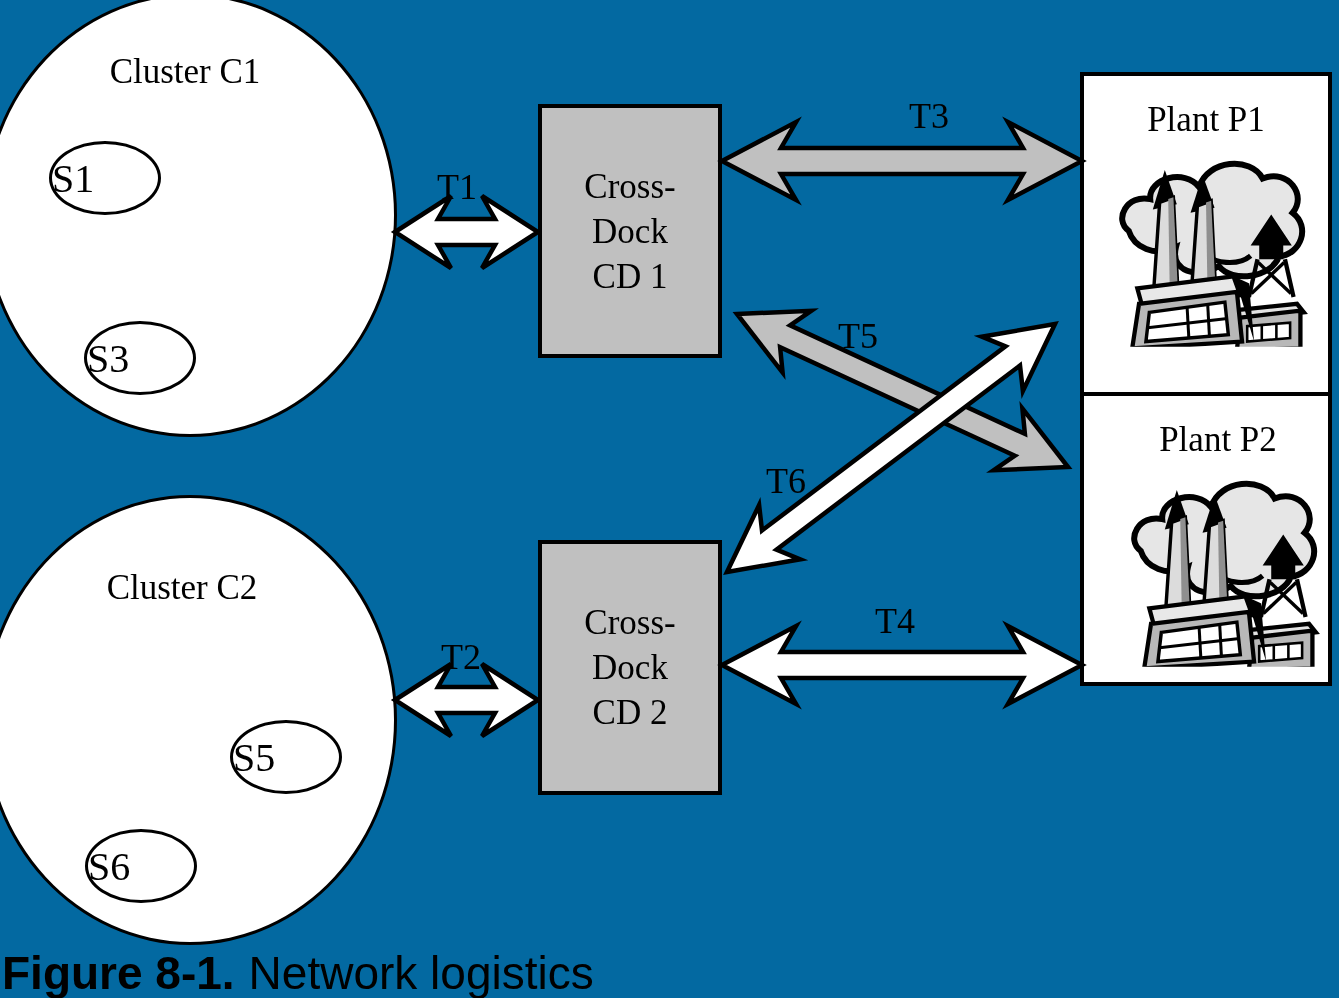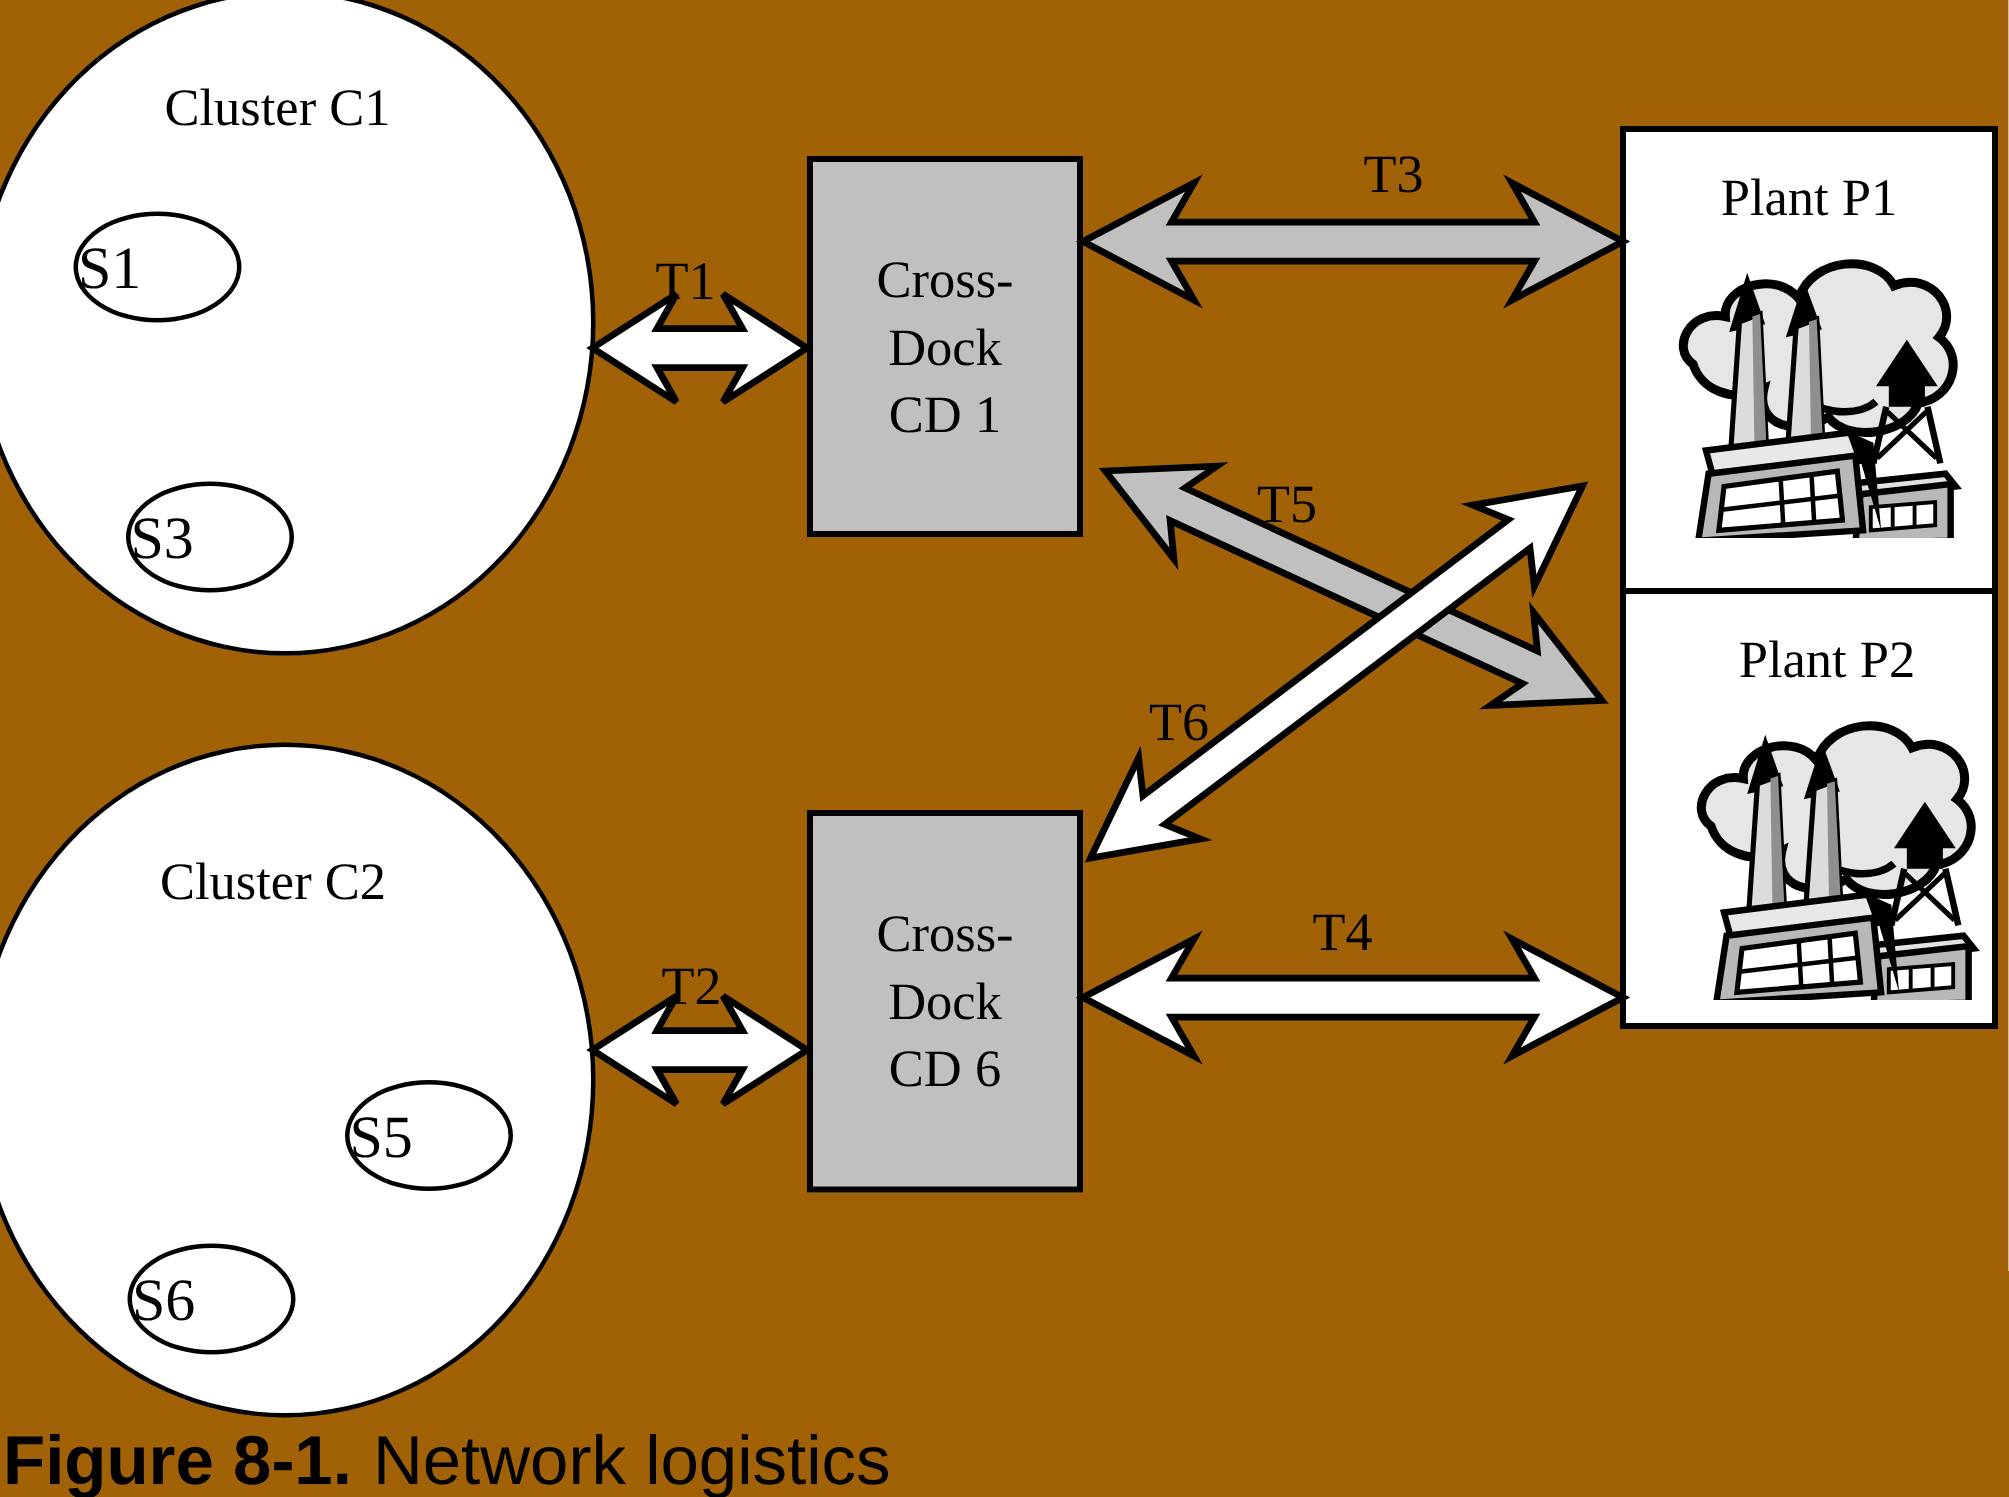--- a/index.html
+++ b/index.html
@@ -1,18 +1,18 @@
 <!DOCTYPE html>
 <html><head>
 <meta charset="utf-8">
 <style>
   html,body{margin:0;padding:0;background:#fff;}
   #canvas{
     position:relative;width:1339px;height:998px;overflow:hidden;
-    background:#a16207;font-family:"Liberation Serif","DejaVu Serif",serif;color:#000;
+    background:#0369a1;font-family:"Liberation Serif","DejaVu Serif",serif;color:#000;
   }
   
   .cluster{
     position:absolute;border:3px solid #000;border-radius:50%;background:#fff;box-sizing:border-box;
   }
   #cluster-c1{left:-17px;top:-7px;width:414px;height:444px;}
   #cluster-c2{left:-17px;top:495px;width:414px;height:450px;}
   .cluster-label{
     position:absolute;font-size:35px;white-space:nowrap;transform:translate(-50%,-50%);
   }
@@ -36,21 +36,21 @@
     display:flex;flex-direction:column;align-items:center;justify-content:center;
     font-size:35px;line-height:45px;text-align:center;
   }
   #crossdock-cd1{left:538px;top:104px;height:254px;}
   #crossdock-cd2{left:538px;top:540px;height:255px;}
   
   .plant{
     position:absolute;left:1080px;width:252px;background:#fff;border:4px solid #000;box-sizing:border-box;
     display:flex;flex-direction:column;align-items:center;
   }
-  #plant-p1{top:84px;height:356px;text-align:center;}
+  #plant-p1{top:72px;height:356px;text-align:center;}
   #plant-p2{top:392px;height:294px;padding-left:24px;}
   .plant-label{font-size:35px;margin-top:24px;}
   .factory{width:206px;height:212px;margin-top:2px;}
   
   #arrows{position:absolute;left:0;top:0;z-index:3;}
   
   .t-label{
     position:absolute;z-index:4;font-size:36px;white-space:nowrap;transform:translate(-50%,-50%);
   }
   #t1-label{left:457px;top:187px;}
@@ -133,21 +133,21 @@
   </div>
 
   <div class="crossdock" id="crossdock-cd1">
     <div>Cross-</div>
     <div>Dock</div>
     <div>CD 1</div>
   </div>
   <div class="crossdock" id="crossdock-cd2">
     <div>Cross-</div>
     <div>Dock</div>
-    <div>CD 6</div>
+    <div>CD 2</div>
   </div>
 
   <div class="plant" id="plant-p1">
     <div class="plant-label">Plant P1</div>
     <svg class="factory" viewBox="0 0 240 230">
       <use href="#factory-symbol"></use>
     </svg>
   </div>
   <div class="plant" id="plant-p2">
     <div class="plant-label">Plant P2</div>

